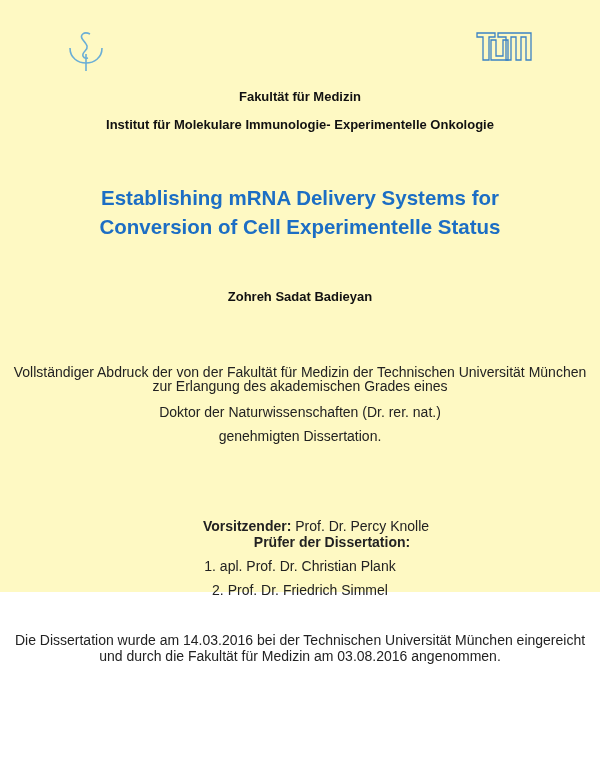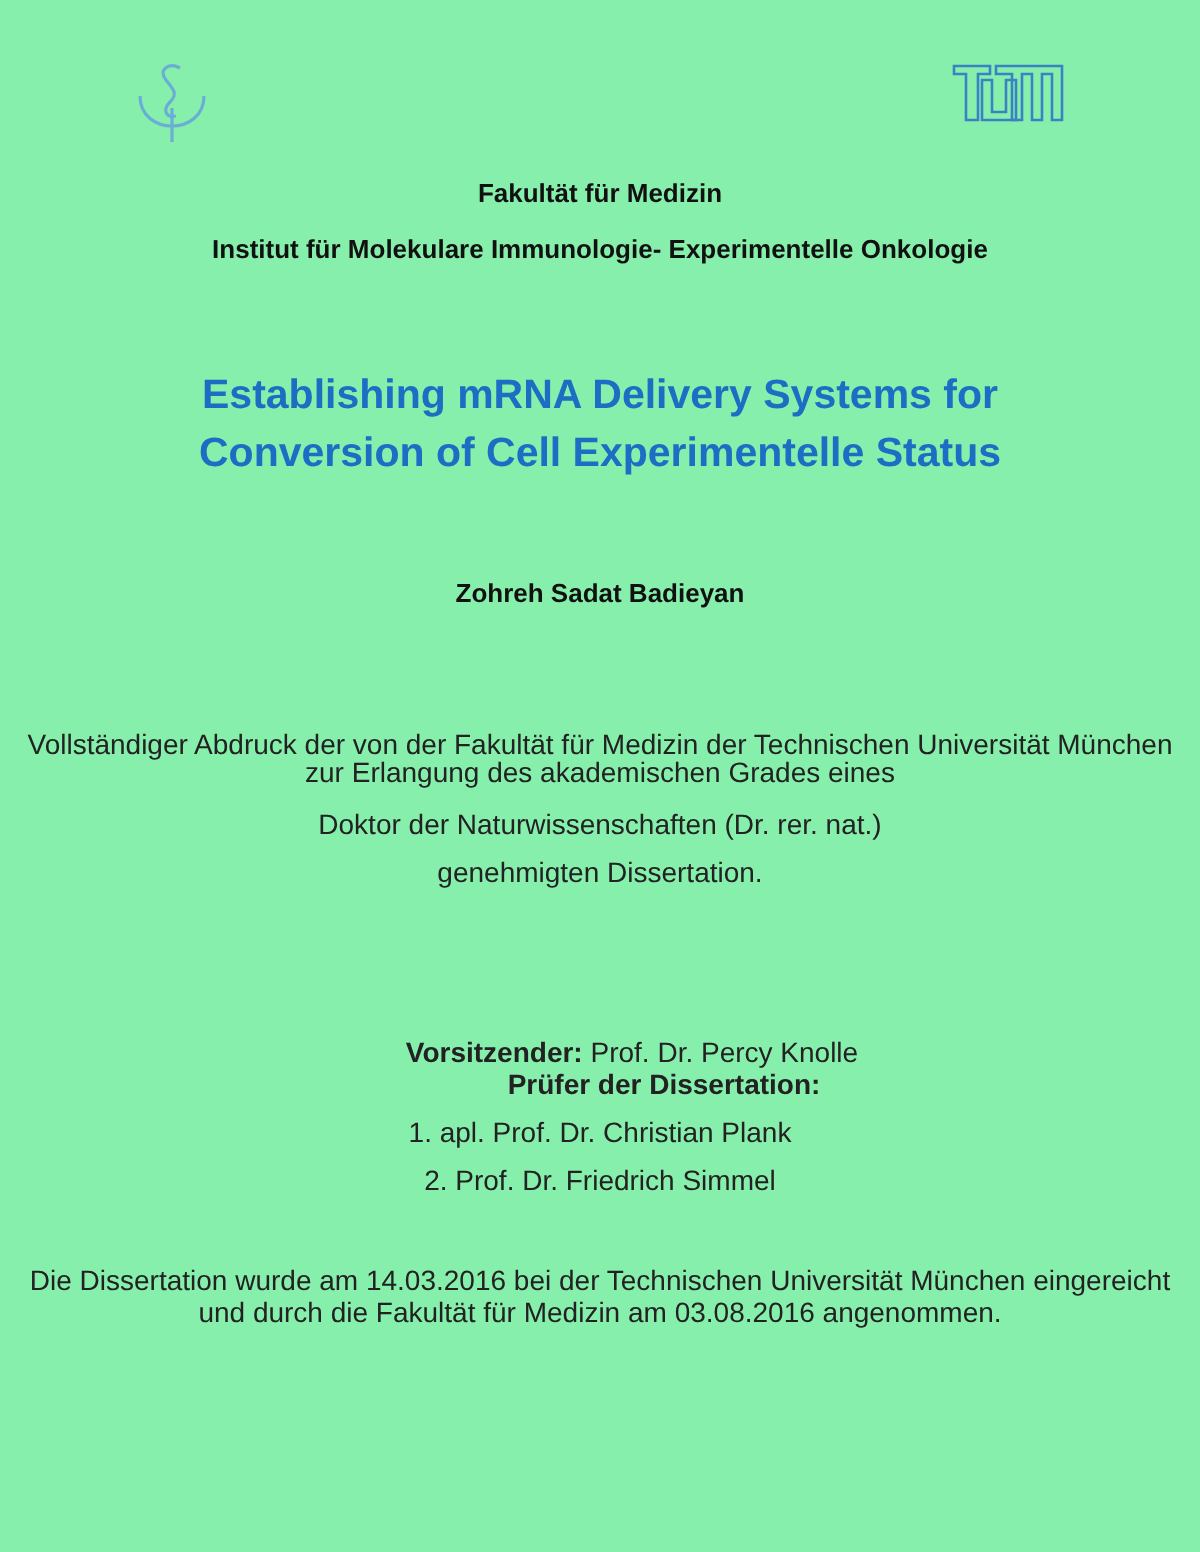--- a/index.html
+++ b/index.html
@@ -11,22 +11,22 @@
       width: 600px;
       height: 776px;
       position: relative;
       overflow: hidden;
       font-family: "Liberation Sans", "DejaVu Sans", sans-serif;
       color: #111111;
     }
     .page {
       position: absolute;
       left: 0; top: 0;
-      width: 600px; height: 776px;
-      background: #86efac;
+      width: 600px; height: 592px;
+      background: #fef9c3;
     }
     .logo-left {
       position: absolute;
       left: 66px;
       top: 28px;
       width: 40px;
       height: 44px;
     }
     .logo-right {
       position: absolute;

